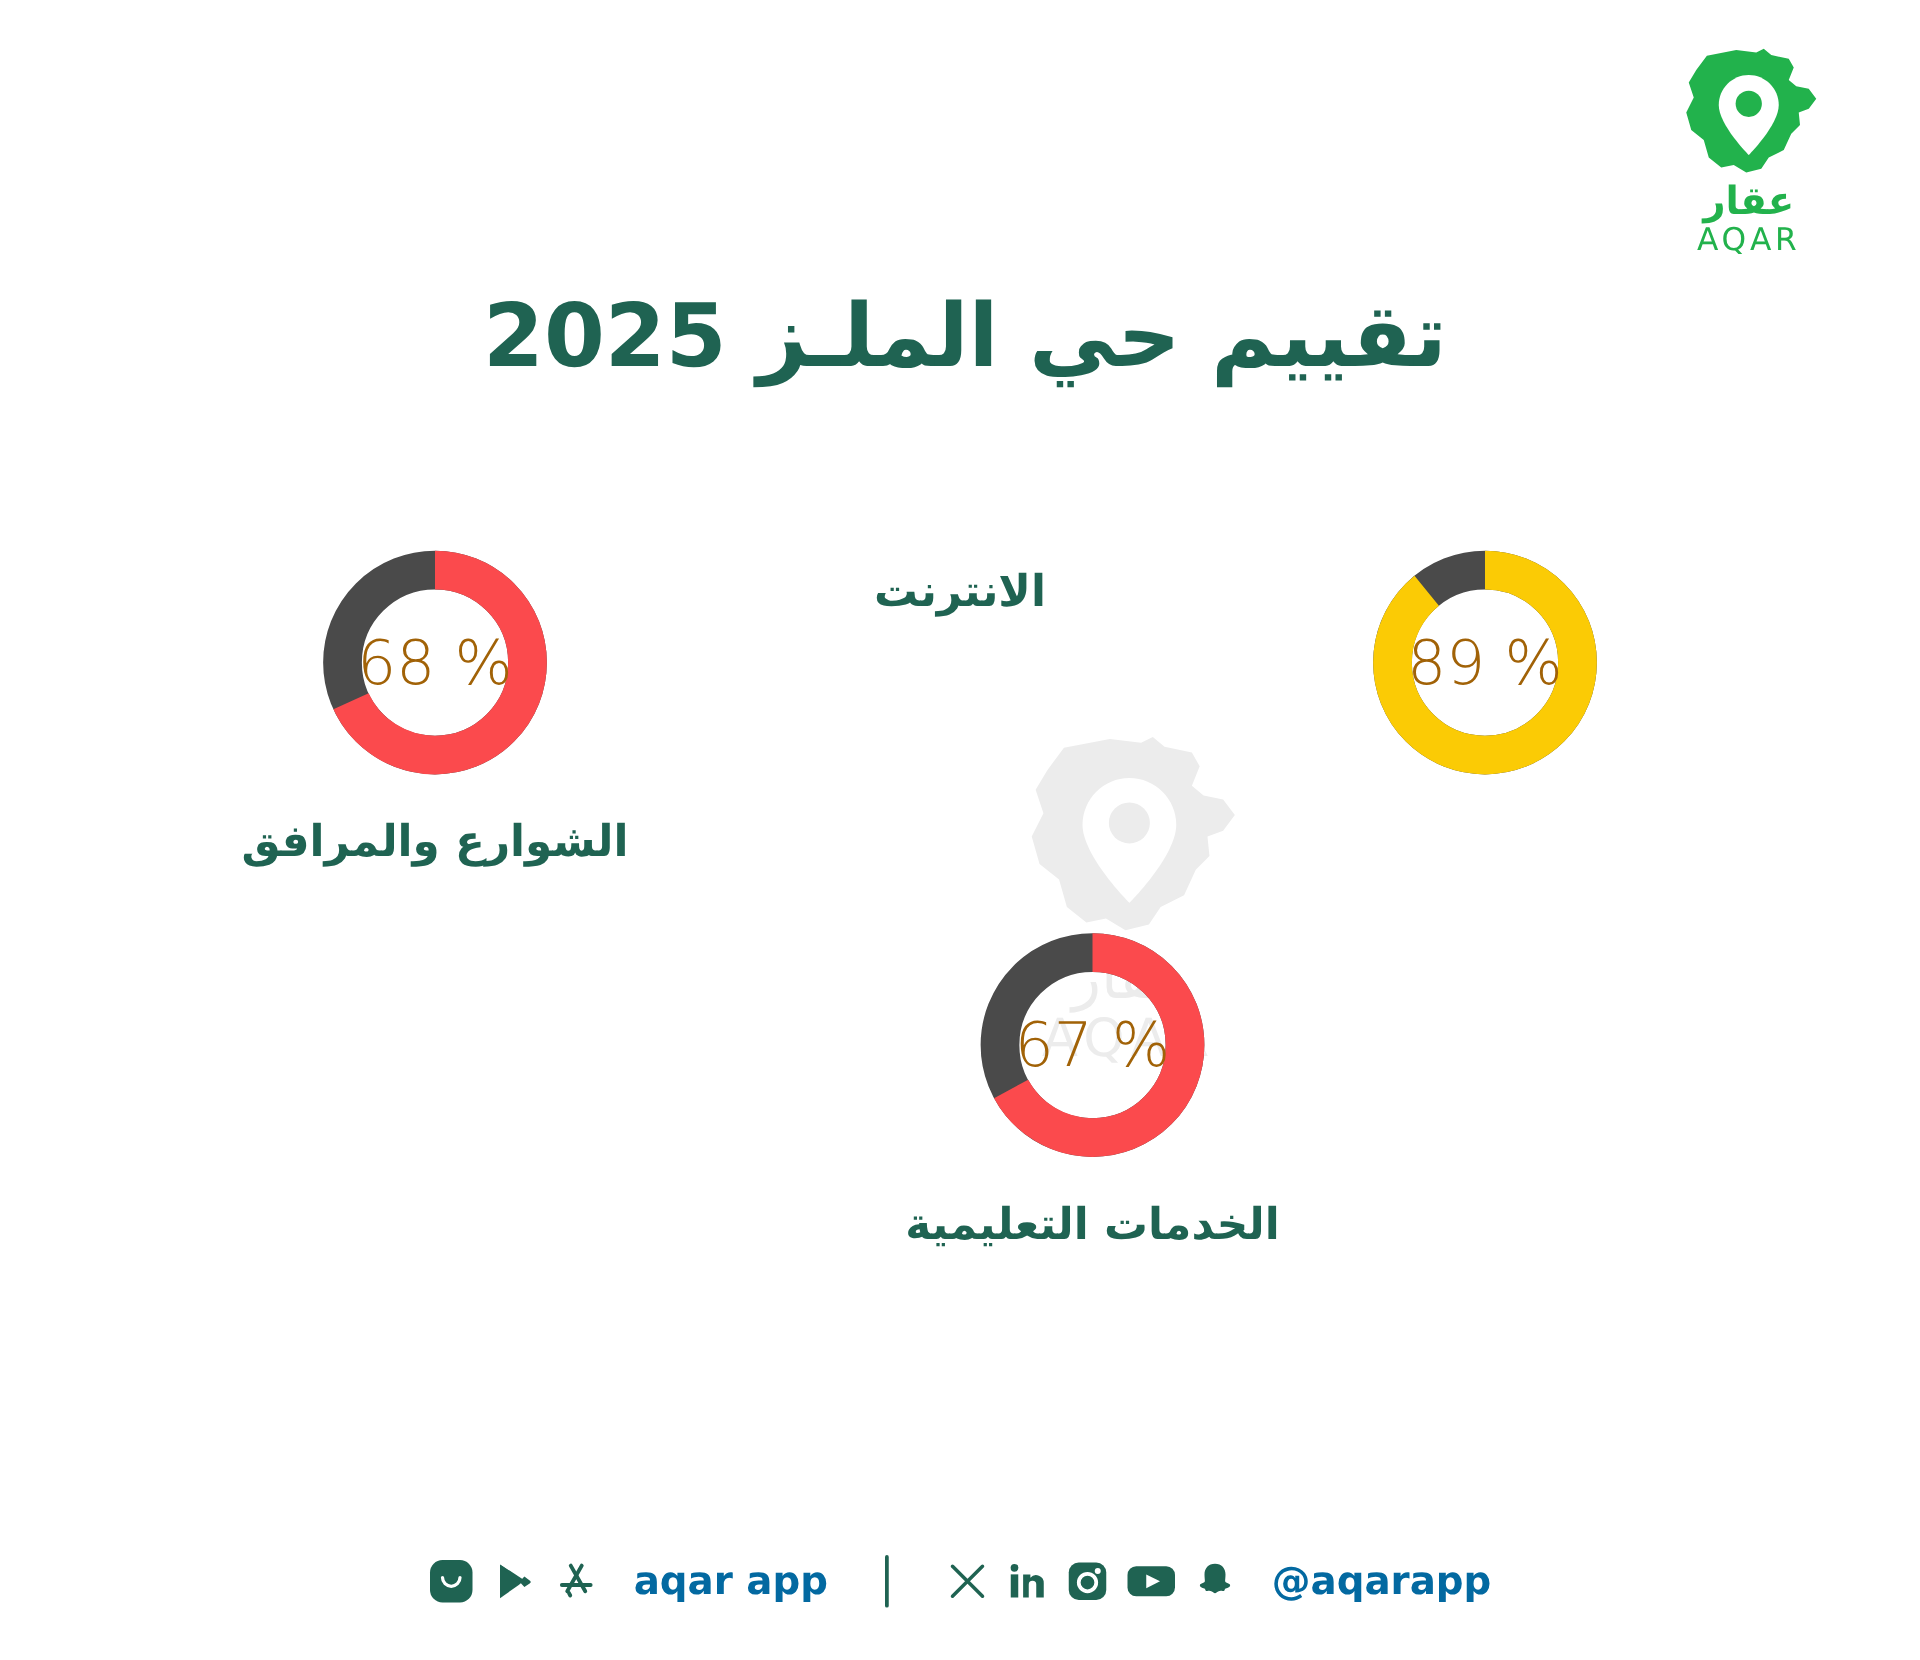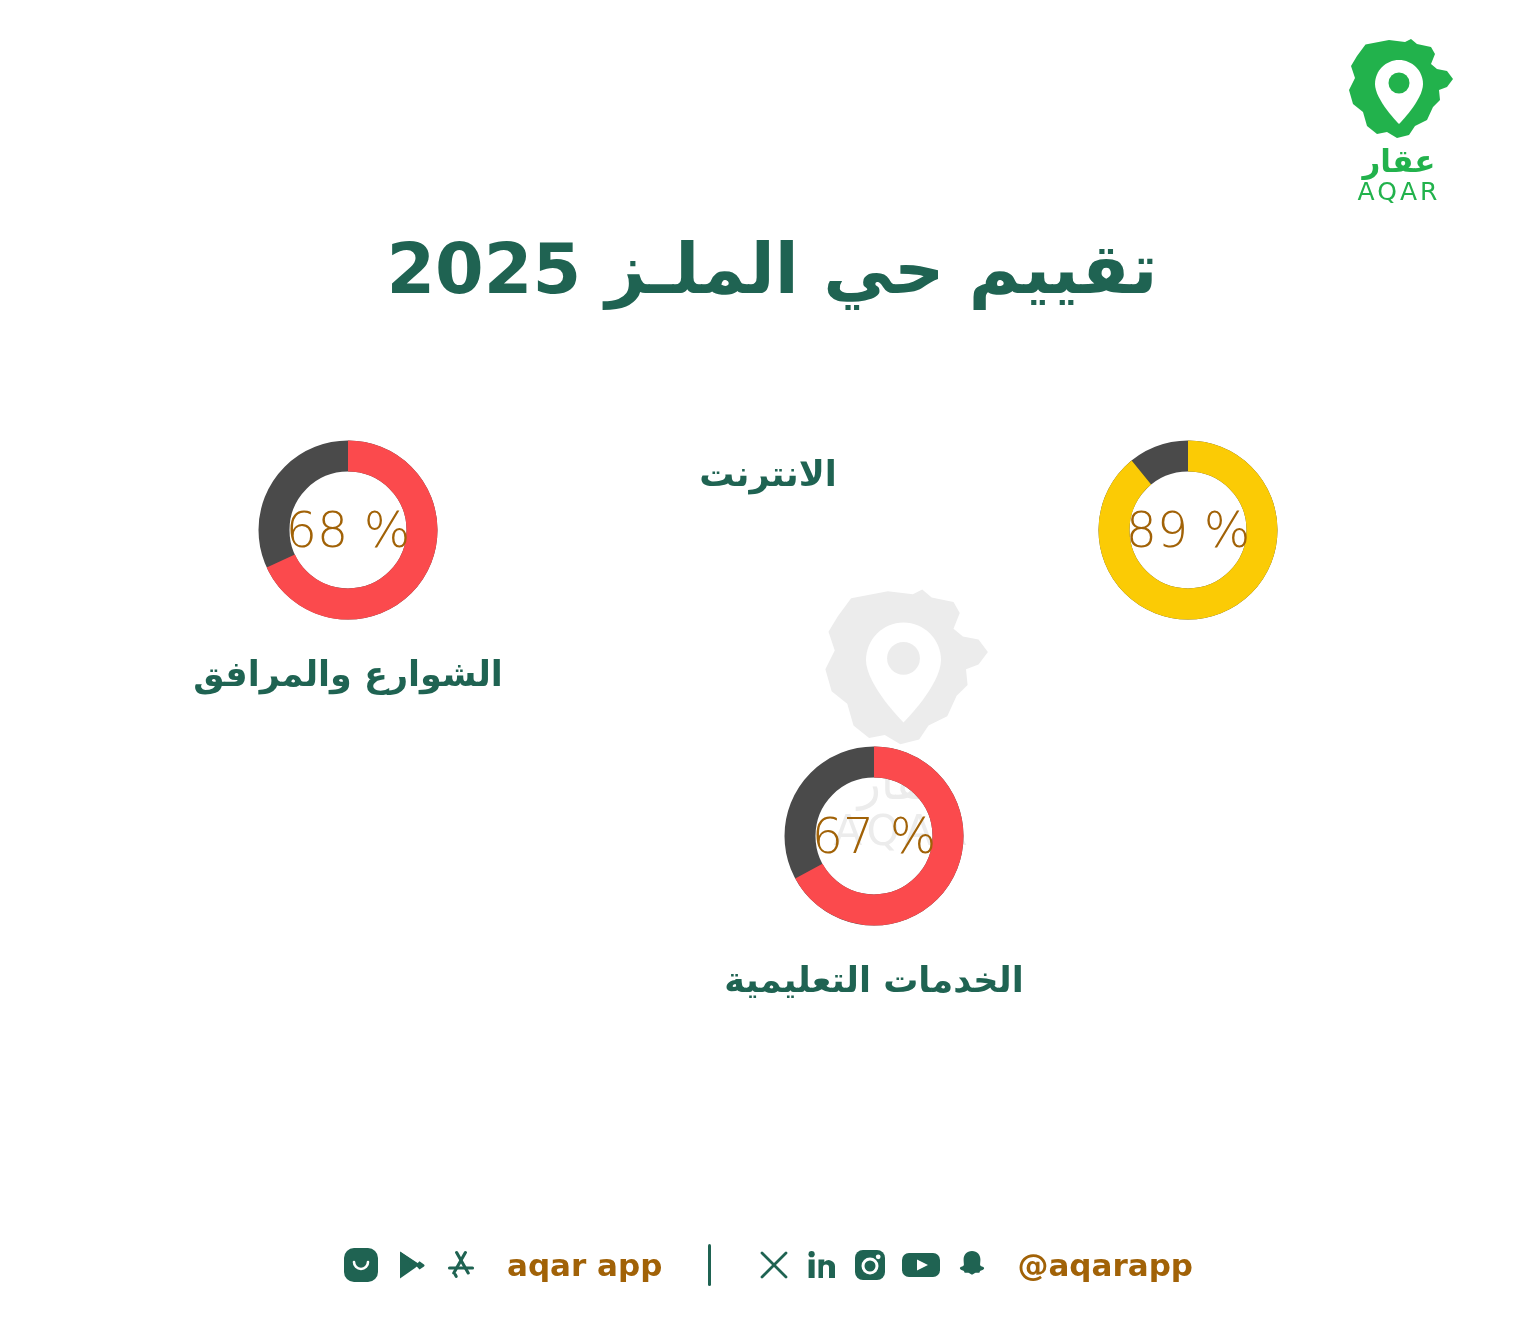--- a/index.html
+++ b/index.html
@@ -165,21 +165,21 @@
   }
   .footer-icon {
     display: inline-flex;
     align-items: center;
     justify-content: center;
     color: #1f6352;
   }
   .footer-text {
     font-size: 31px;
     font-weight: 700;
-    color: #a16207;
+    color: #0369a1;
     margin-left: 14px;
     letter-spacing: 0px;
   }
   .footer-divider {
     width: 3px;
     height: 42px;
     background: #1f6352;
     margin: 0 46px;
     border-radius: 2px;
   }

